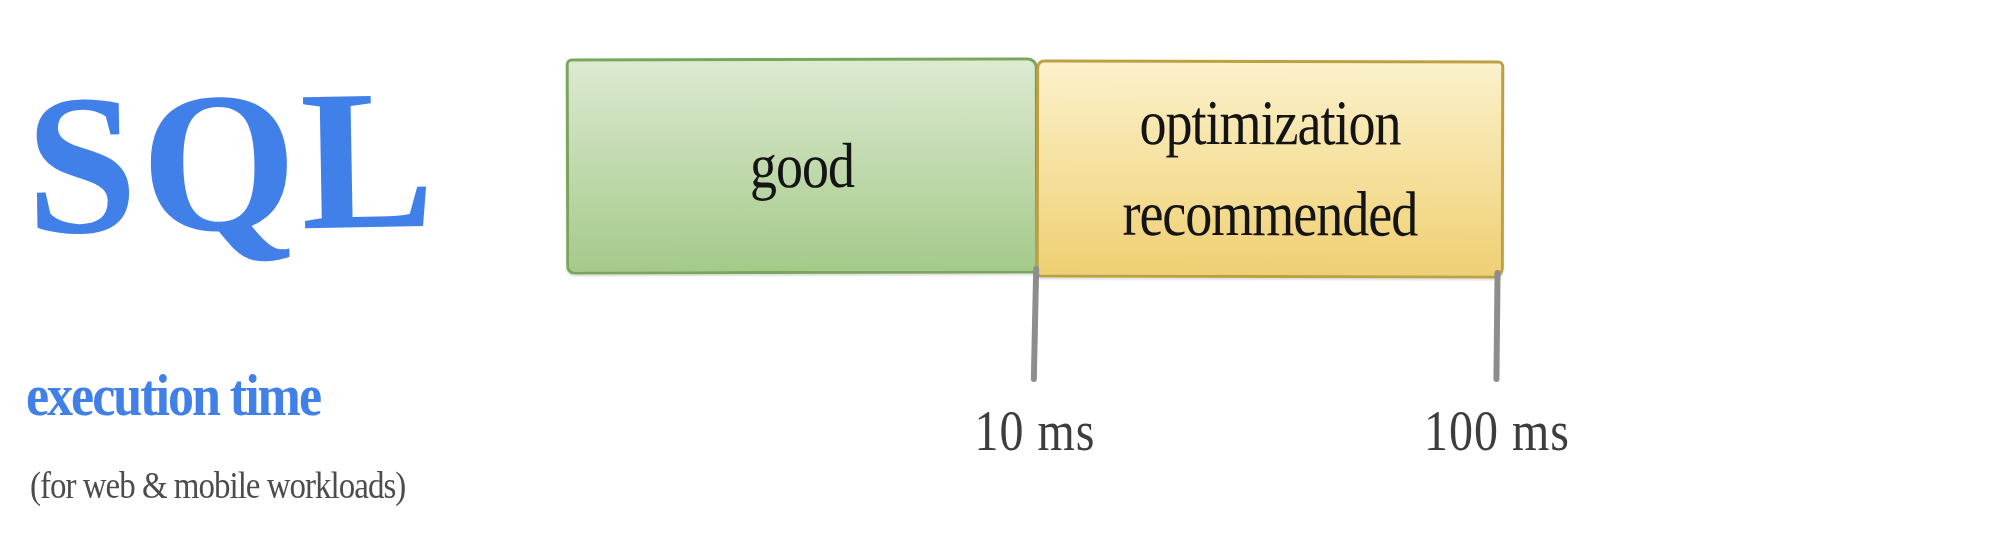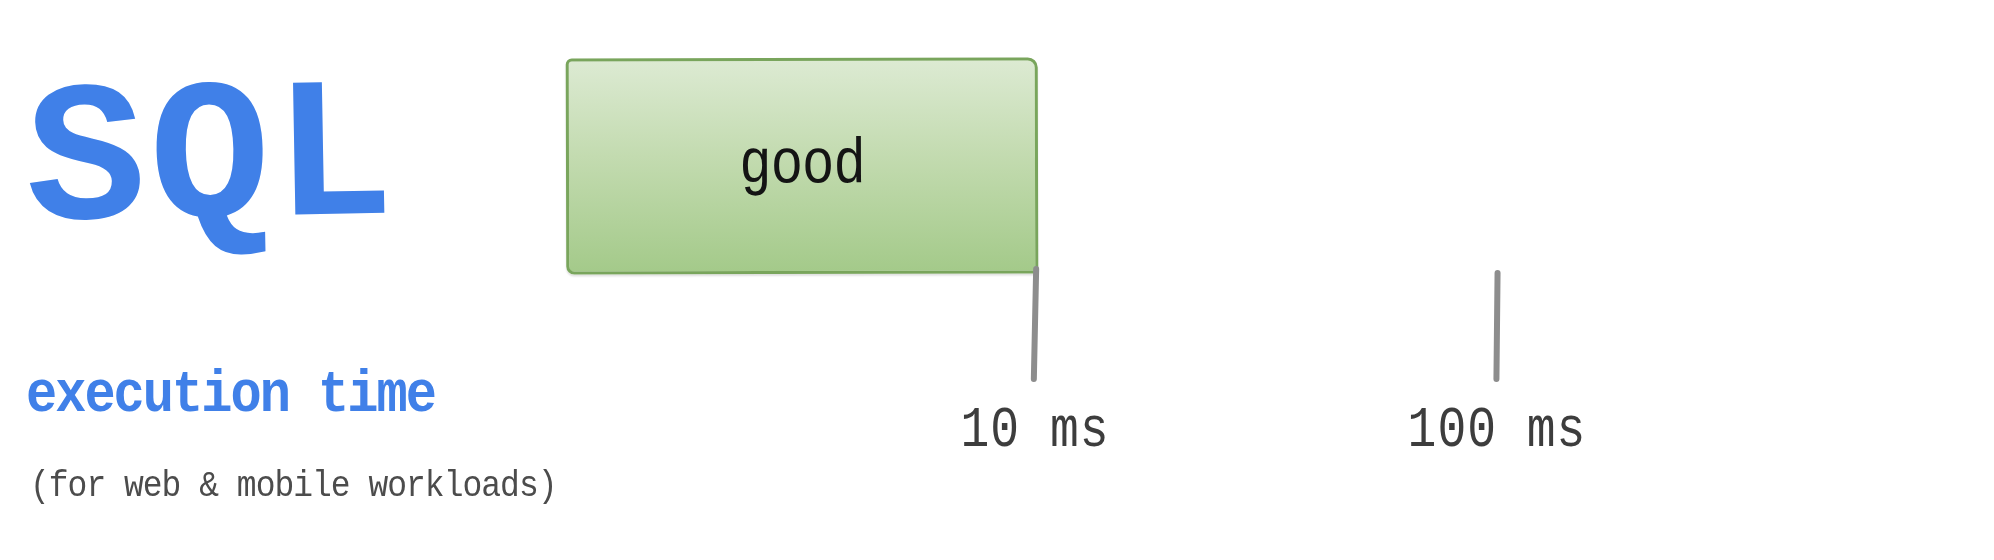--- a/index.html
+++ b/index.html
@@ -1,18 +1,18 @@
 <!DOCTYPE html>
 <html><head>
 <meta charset="utf-8">
 <style>
   html,body{margin:0;padding:0;background:#ffffff;}
   .canvas{
     position:relative;width:1994px;height:560px;background:#ffffff;
-    font-family:Liberation Mono, monospace;overflow:hidden;
+    font-family:Liberation Serif, serif;overflow:hidden;
   }
 
   
   .brand-title{
     position:absolute;left:24px;top:66px;
     font-size:200px;line-height:1;font-weight:700;letter-spacing:4px;
     color:#4080E8;transform:rotate(-1deg);transform-origin:left top;
   }
   .brand-subtitle{
     position:absolute;left:26px;top:366px;
@@ -75,20 +75,24 @@
   <div>
     <div class="brand-title">SQL</div>
     <div class="brand-subtitle">execution time</div>
     <div class="brand-note">(for web &amp; mobile workloads)</div>
   </div>
 
   <div class="seg seg-good">
     <span class="line">good</span>
   </div>
 
+  <div class="seg seg-warn">
+    <span class="line">optimization</span>
+    <span class="line">recommended</span>
+  </div>
 
 
   <div class="tick tick-1"></div>
   <div class="tick tick-2"></div>
 
   <div class="tick-label tick-label-1">10 ms</div>
   <div class="tick-label tick-label-2">100 ms</div>
 
 </div>
 

